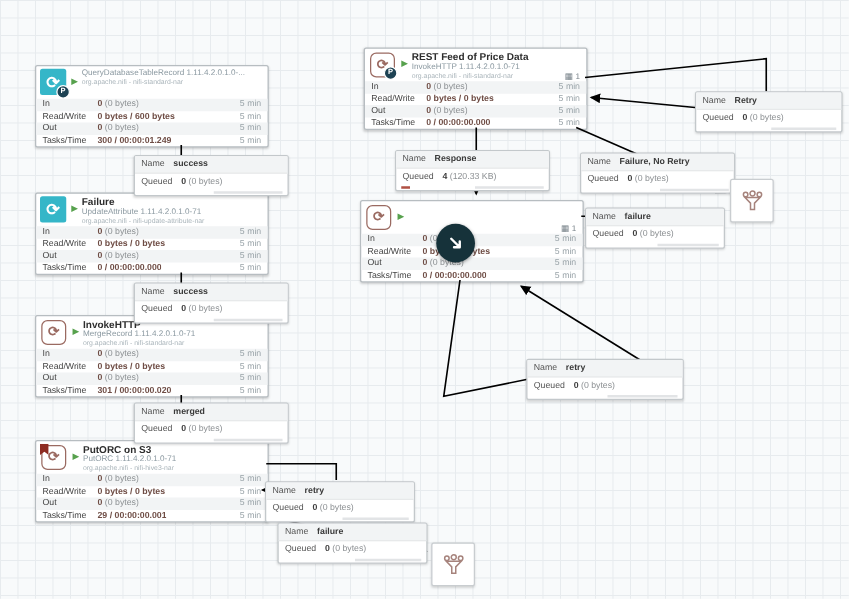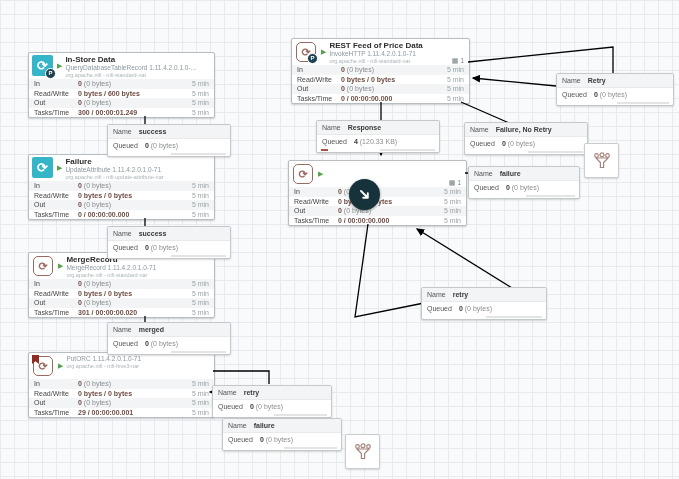--- a/index.html
+++ b/index.html
@@ -88,21 +88,20 @@
 </svg>
 
 <div class="proc" style="left:28px;top:52px;">
   <div class="phead">
     <div class="picon teal">
         <span class="glyph">⟳</span>
         <span class="pbadge">P</span>
       </div>
     <span class="play">▶</span>
     <div class="ptxt">
-      <div class="pname">In-Store Data</div>
       <div class="ptype">QueryDatabaseTableRecord 1.11.4.2.0.1.0-...</div>
       <div class="pnar">org.apache.nifi - nifi-standard-nar</div>
     </div>
   </div>
   <div class="prow alt">
       <span class="rk">In</span>
       <span class="rv"><b>0</b><i> (0 bytes)</i></span>
       <span class="rw5">5 min</span>
     </div>
   <div class="prow">
@@ -156,21 +155,21 @@
     </div>
 </div>
 
 <div class="proc" style="left:28px;top:252px;">
   <div class="phead">
     <div class="picon maroon">
         <span class="glyph">⟳</span>
       </div>
     <span class="play">▶</span>
     <div class="ptxt">
-      <div class="pname">MergeRecord</div>
+      <div class="pname">InvokeHTTP</div>
       <div class="ptype">MergeRecord 1.11.4.2.0.1.0-71</div>
       <div class="pnar">org.apache.nifi - nifi-standard-nar</div>
     </div>
   </div>
   <div class="prow alt">
       <span class="rk">In</span>
       <span class="rv"><b>0</b><i> (0 bytes)</i></span>
       <span class="rw5">5 min</span>
     </div>
   <div class="prow">
@@ -191,20 +190,21 @@
 </div>
 
 <div class="proc" style="left:28px;top:352px;">
   <div class="phead">
     <div class="picon maroon">
         <div class="flag"></div>
         <span class="glyph">⟳</span>
       </div>
     <span class="play">▶</span>
     <div class="ptxt">
+      <div class="pname">PutORC on S3</div>
       <div class="ptype">PutORC 1.11.4.2.0.1.0-71</div>
       <div class="pnar">org.apache.nifi - nifi-hive3-nar</div>
     </div>
   </div>
   <div class="prow alt">
       <span class="rk">In</span>
       <span class="rv"><b>0</b><i> (0 bytes)</i></span>
       <span class="rw5">5 min</span>
     </div>
   <div class="prow">

